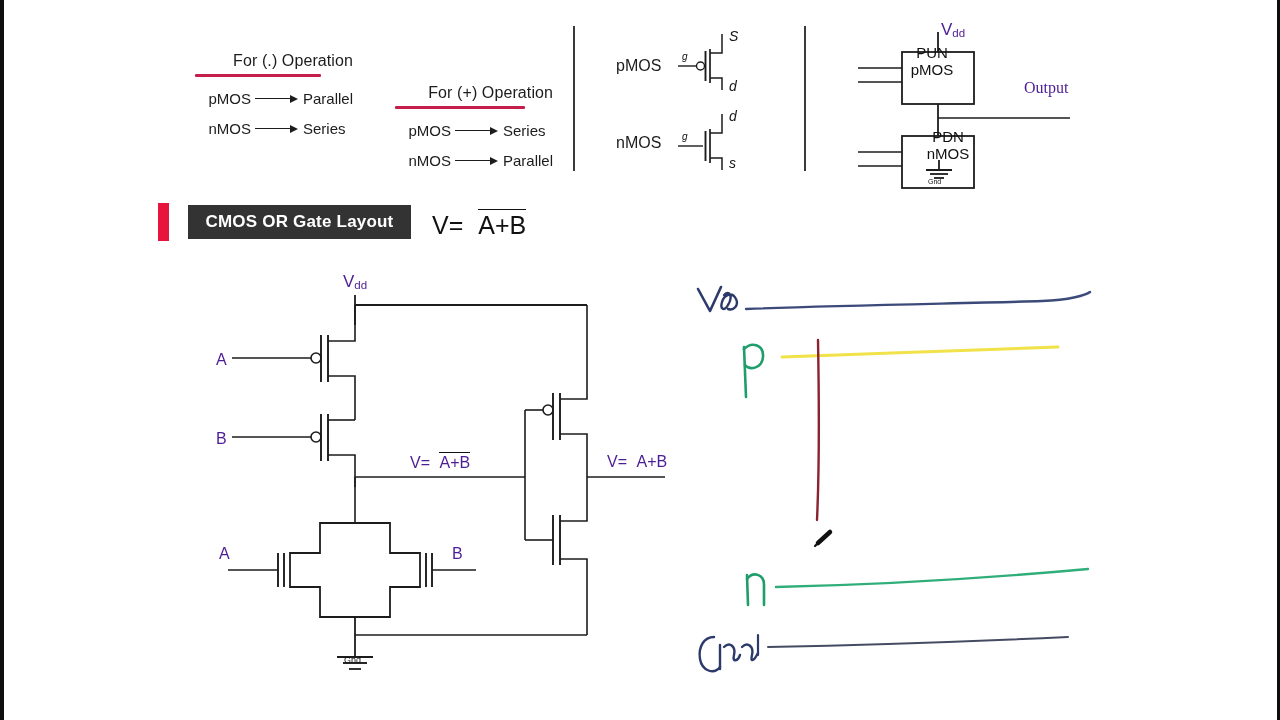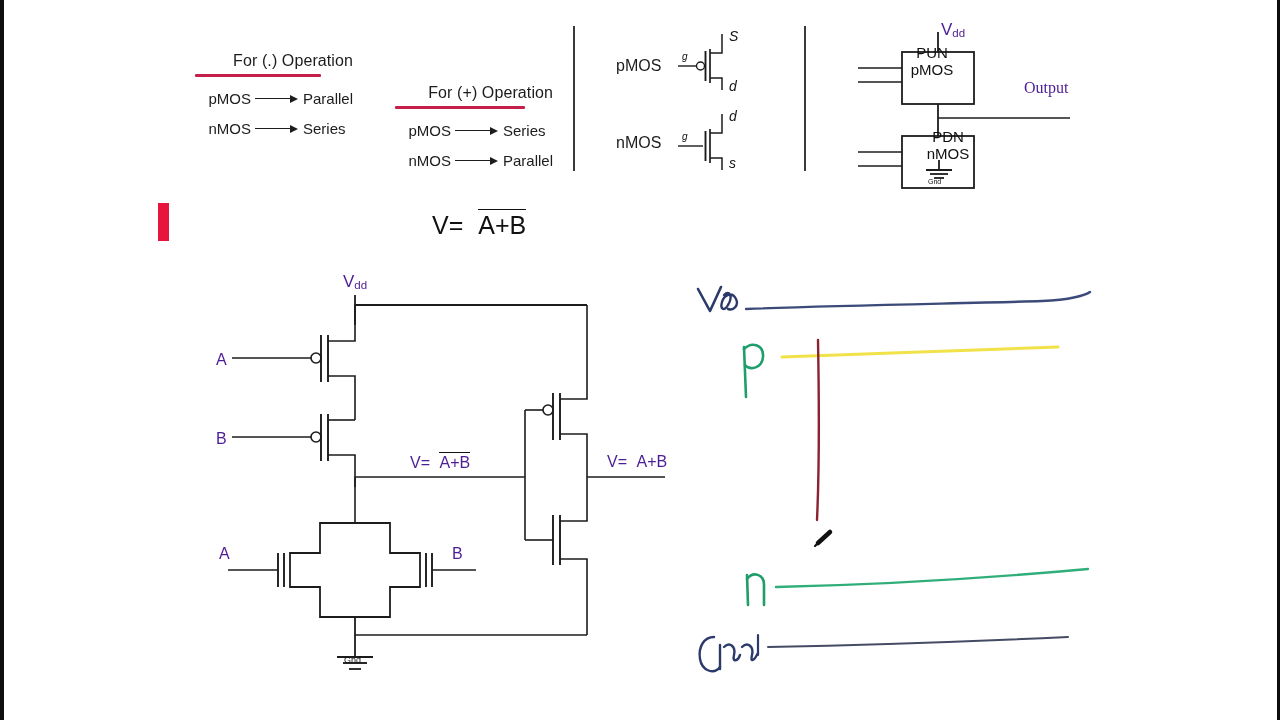--- a/index.html
+++ b/index.html
@@ -276,20 +276,21 @@
     <svg width="42" height="26" viewBox="0 0 42 26">
       <path class="stroke" stroke-width="1.8" d="M21,0 L21,10"></path>
       <path class="stroke" stroke-width="2.0" d="M8,10 L34,10"></path>
       <path class="stroke" stroke-width="1.8" d="M12,14 L30,14"></path>
       <path class="stroke" stroke-width="1.8" d="M16,18 L26,18"></path>
     </svg>
   </div>
   <div class="clabel-tiny" style="left:928px; top:178px;">Gnd</div>
 
   <div class="banner-bar" style="left:158px; top:203px; width:11px; height:38px;"></div>
+  <div class="banner-box" style="left:188px; top:205px; width:223px; height:34px;">CMOS OR Gate Layout</div>
   <div class="eq-main" style="left:432px; top:209px;">
     <span>V=</span>
     <span class="ovl" style="margin-left:8px; display:inline-block;">A+B</span>
   </div>
 
   <div class="abs" style="left:180px; top:265px;">
     <svg width="520" height="410" viewBox="0 0 520 410">
 
       <path class="stroke" stroke-width="1.8" d="M175,30 L175,60"></path>
       <path class="stroke" stroke-width="1.8" d="M175,40 L407,40"></path>

